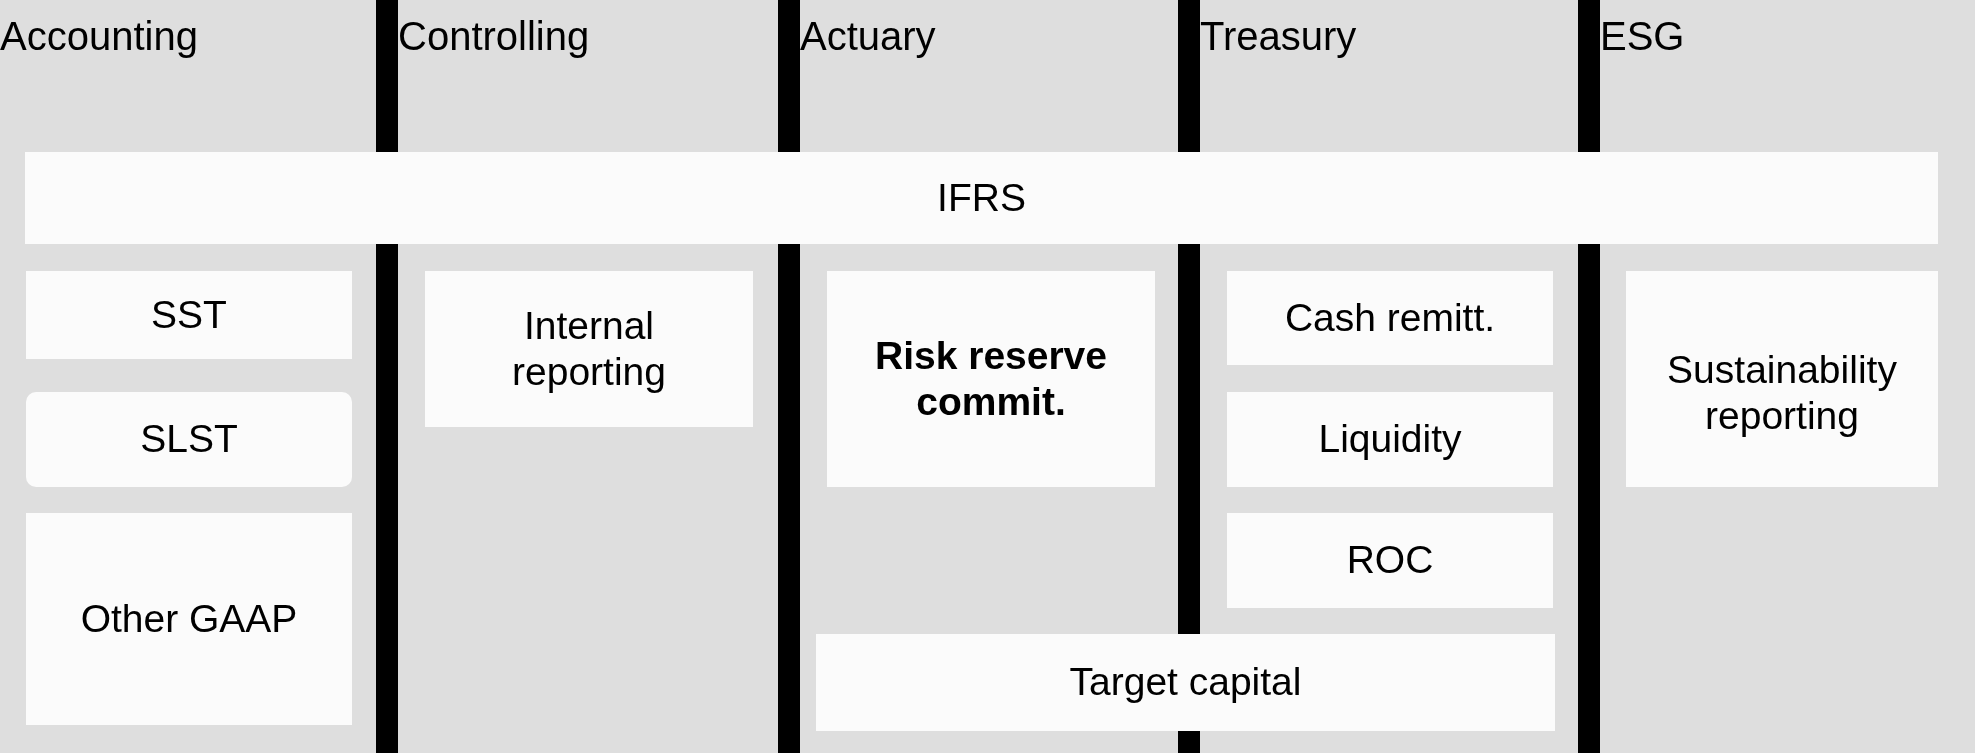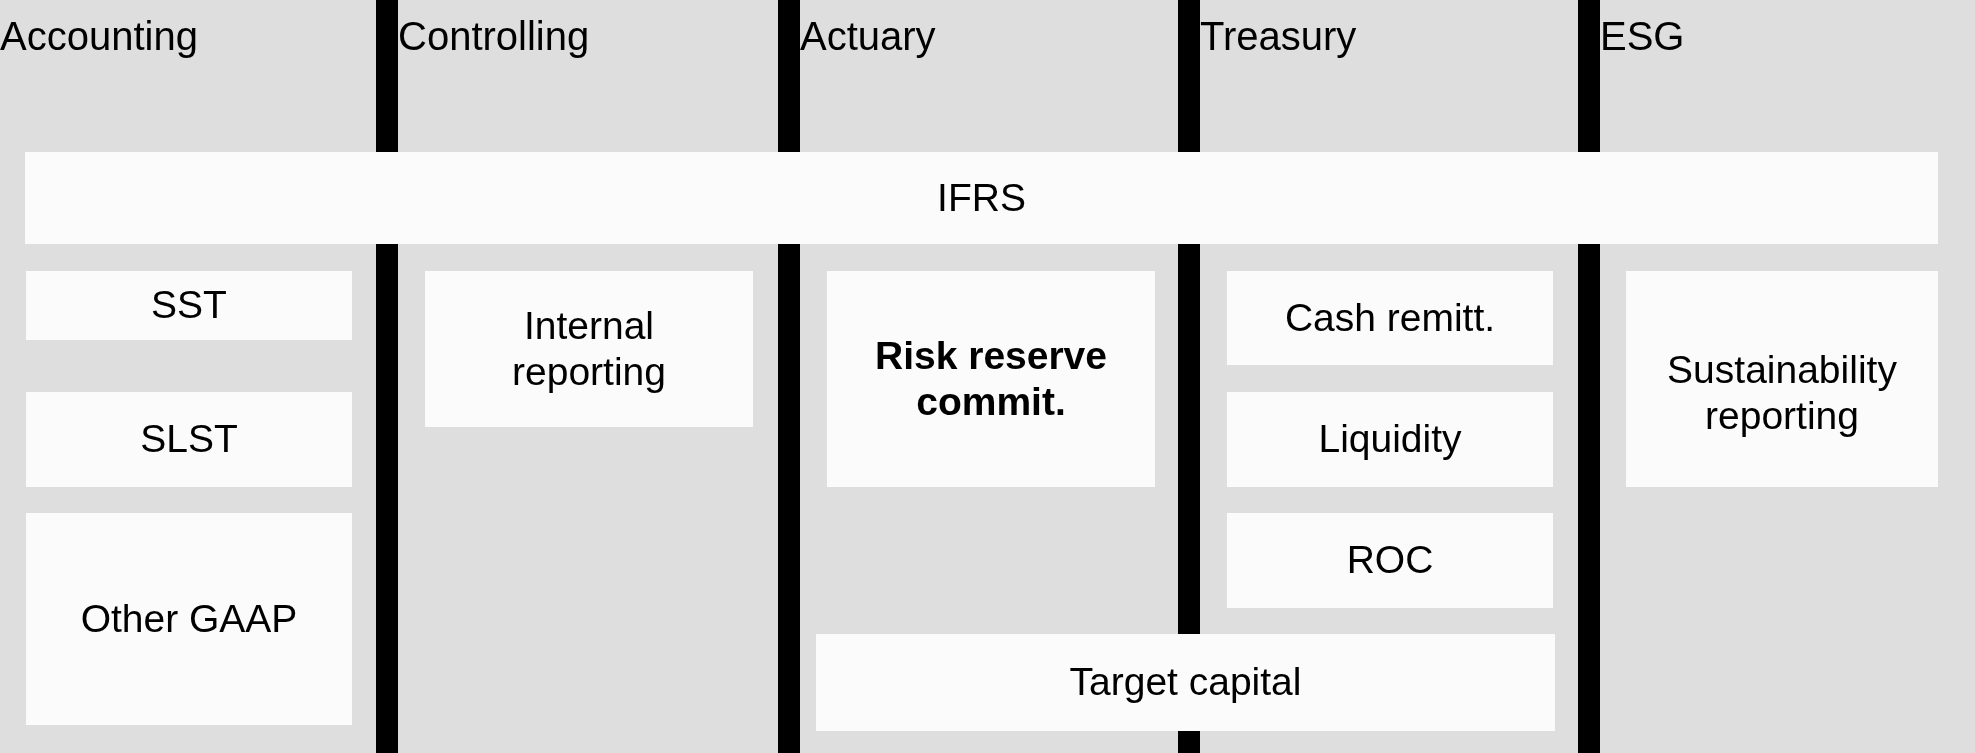--- a/index.html
+++ b/index.html
@@ -80,25 +80,25 @@
   <div class="band-gap" style="left:778px;top:152px;height:92px;"></div>
   <div class="band-gap" style="left:1178px;top:152px;height:92px;"></div>
   <div class="band-gap" style="left:1578px;top:152px;height:92px;"></div>
 
   <div class="notch" style="left:1178px;top:634px;width:22px;height:97px;"></div>
 
   <div class="box band" style="left:25px;top:152px;width:1913px;height:92px;">
     <span>IFRS</span>
   </div>
 
-  <div class="box" style="left:26px;top:271px;width:326px;height:69px;text-align:right;">
+  <div class="box" style="left:26px;top:271px;width:326px;height:88px;text-align:right;">
     <span>SST</span>
   </div>
 
-  <div class="box" style="left:26px;top:392px;width:326px;height:95px;">
+  <div class="box" style="left:26px;top:392px;width:326px;height:95px;border-radius:10px;">
     <span>SLST</span>
   </div>
 
   <div class="box" style="left:26px;top:513px;width:326px;height:212px;">
     <span>Other GAAP</span>
   </div>
 
   <div class="box" style="left:425px;top:271px;width:328px;height:156px;">
     <span style="max-width:215px;display:block;">Internal reporting</span>
   </div>

